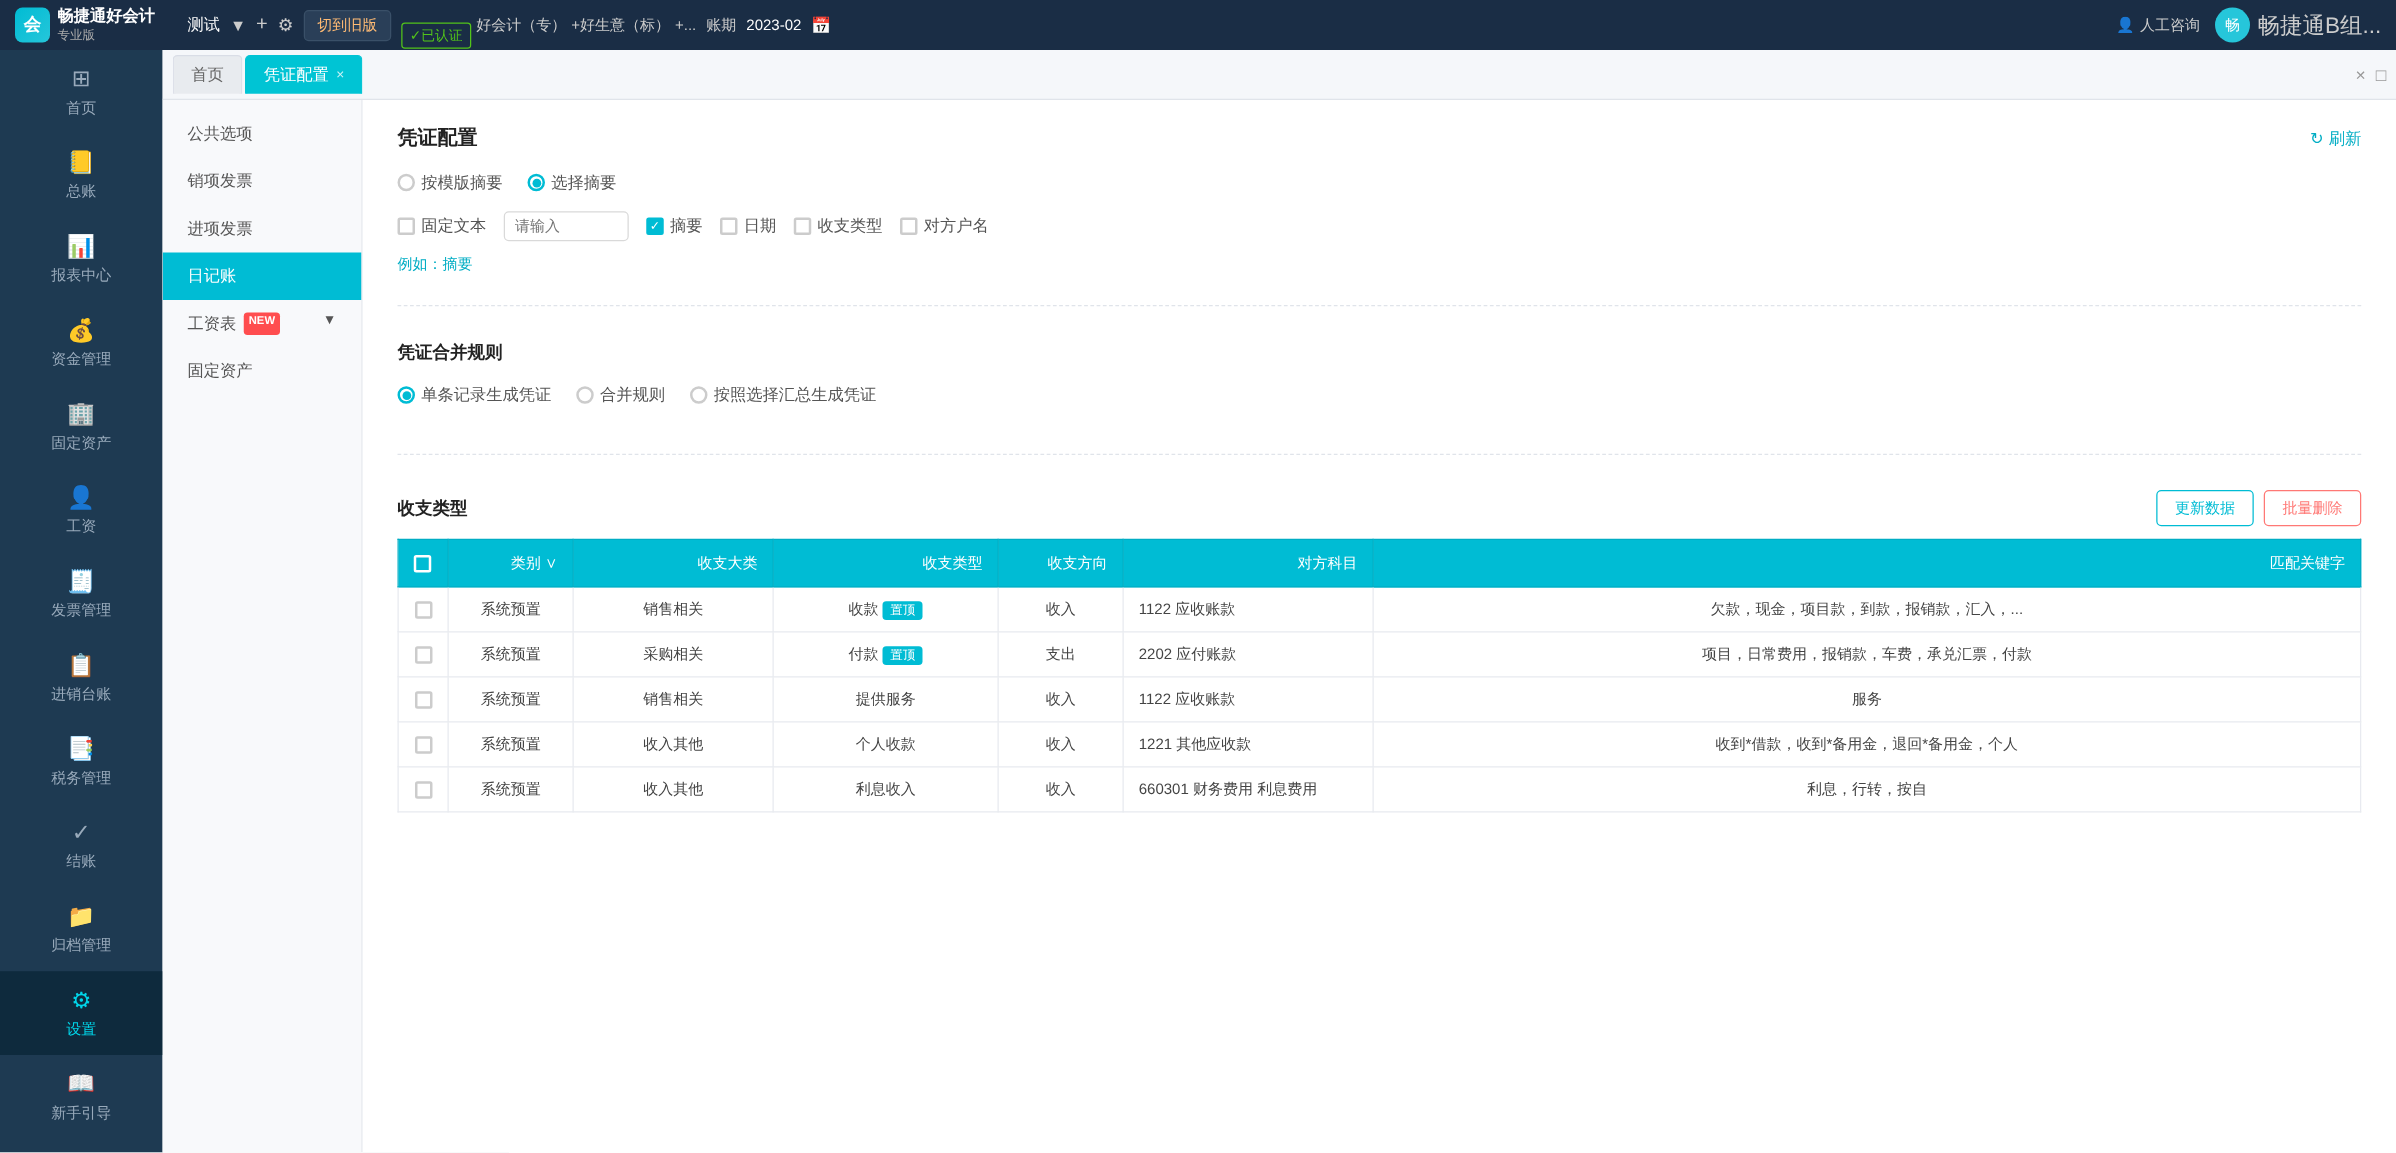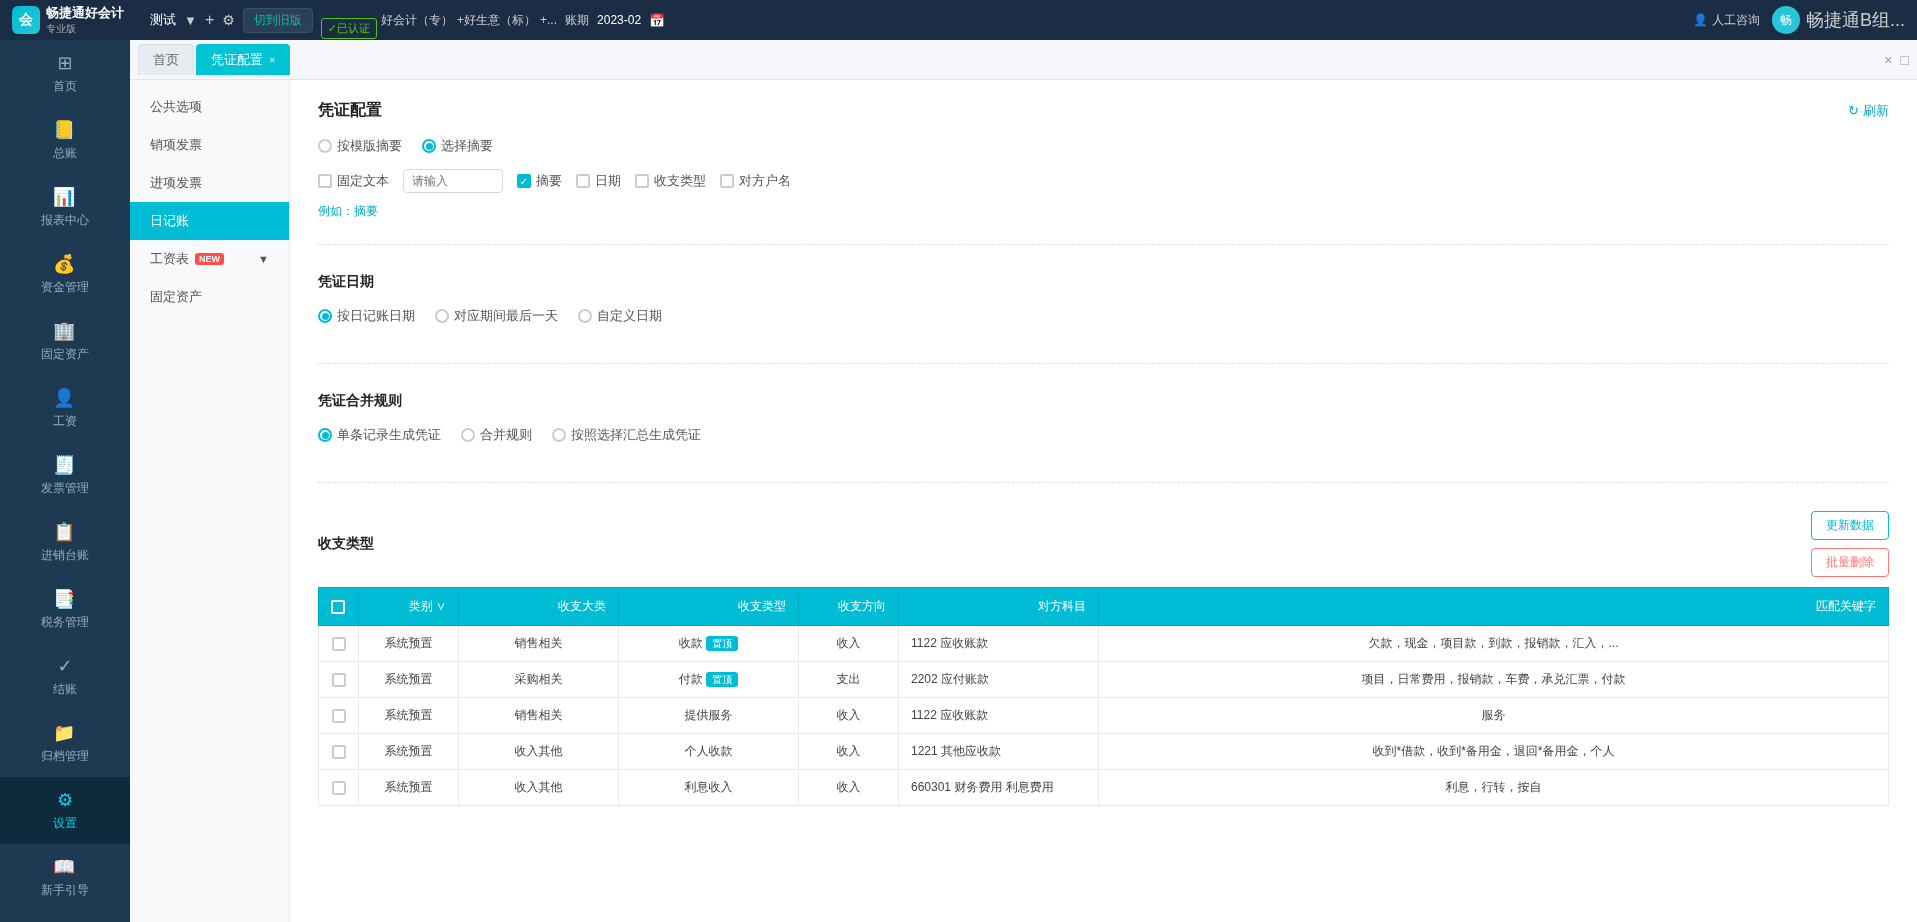--- a/index.html
+++ b/index.html
@@ -7,21 +7,21 @@
 
     
     .topbar { display: flex; align-items: center; height: 40px; background: #1a2d45; color: #fff; padding: 0 12px; gap: 8px; }
     .topbar-logo { display: flex; align-items: center; gap: 6px; width: 130px; }
     .logo-icon { width: 28px; height: 28px; background: linear-gradient(135deg, #00bcd4, #26c6da); border-radius: 6px; display: flex; align-items: center; justify-content: center; font-size: 14px; color: #fff; font-weight: bold; }
     .logo-text { font-size: 12px; line-height: 1.3; }
     .logo-text .main { font-size: 13px; font-weight: bold; color: #fff; }
     .logo-text .sub { font-size: 10px; color: #aaa; }
     .topbar-mid { display: flex; align-items: center; gap: 8px; flex: 1; }
     .period-dropdown { color: #ccc; cursor: pointer; }
-    .topbar-btn { background: #2a3f58; border: 1px solid #3a5068; color: #14b8a6; padding: 3px 10px; border-radius: 4px; cursor: pointer; font-size: 12px; }
+    .topbar-btn { background: #2a3f58; border: 1px solid #3a5068; color: #fdba74; padding: 3px 10px; border-radius: 4px; cursor: pointer; font-size: 12px; }
     .topbar-tags { display: flex; align-items: center; gap: 4px; }
     .tag { font-size: 11px; padding: 2px 6px; border-radius: 3px; margin-top: 16px; }
     .tag-green { color: #52c41a; border: 1px solid #52c41a; }
     .topbar-right { display: flex; align-items: center; gap: 12px; margin-left: auto; }
     .topbar-right .help { color: #ccc; font-size: 12px; cursor: pointer; display: flex; align-items: center; gap: 4px; }
     .topbar-right .user { display: flex; align-items: center; gap: 6px; cursor: pointer; }
     .user-avatar { width: 28px; height: 28px; border-radius: 50%; background: #26c6da; display: flex; align-items: center; justify-content: center; font-size: 12px; color: #fff; }
 
     
     .main-layout { display: flex; height: calc(100vh - 40px); }
@@ -43,21 +43,21 @@
     .tab-close { font-size: 11px; color: #999; cursor: pointer; }
     .tab.active .tab-close { color: rgba(255,255,255,0.8); }
     .tabbar-right { margin-left: auto; display: flex; align-items: center; gap: 8px; }
     .tabbar-icon { color: #999; cursor: pointer; font-size: 14px; }
 
     
     .page-body { display: flex; flex: 1; overflow: hidden; background: #fff; }
 
     
     .left-nav { width: 160px; background: #f8f9fb; border-right: 1px solid #e8eaf0; padding-top: 8px; flex-shrink: 0; }
-    .left-nav-item { padding: 10px 20px; font-size: 13px; color: #555; cursor: pointer; display: flex; align-items: center; gap: 6px; position: relative; }
+    .left-nav-item { padding: 10px 20px; font-size: 13px; color: #555; cursor: pointer; display: flex; gap: 6px; position: relative; }
     .left-nav-item.active { background: #00bcd4; color: #fff; }
     .new-badge { background: #ff4d4f; color: #fff; font-size: 9px; padding: 1px 4px; border-radius: 3px; font-weight: bold; }
     .left-nav-item .chevron { margin-left: auto; font-size: 11px; }
 
     
     .main-content { flex: 1; overflow-y: auto; padding: 20px 28px; }
     .page-title { font-size: 16px; font-weight: bold; color: #222; margin-bottom: 20px; }
 
     
     .section { margin-bottom: 28px; border-bottom: 1px dashed #e0e4ea; padding-bottom: 24px; }
@@ -276,37 +276,20 @@
               <span>收支类型</span>
             </label>
             <label class="check-item">
               <div class="checkbox"></div>
               <span>对方户名</span>
             </label>
           </div>
           <div class="example-text">例如：摘要</div>
         </div>
 
-        <div class="section">
-          <div class="section-title">凭证日期</div>
-          <div class="radio-group">
-            <label class="radio-item">
-              <div class="radio-circle checked"></div>
-              <span>按日记账日期</span>
-            </label>
-            <label class="radio-item">
-              <div class="radio-circle"></div>
-              <span>对应期间最后一天</span>
-            </label>
-            <label class="radio-item">
-              <div class="radio-circle"></div>
-              <span>自定义日期</span>
-            </label>
-          </div>
-        </div>
 
         <div class="section">
           <div class="section-title">凭证合并规则</div>
           <div class="radio-group">
             <label class="radio-item">
               <div class="radio-circle checked"></div>
               <span>单条记录生成凭证</span>
             </label>
             <label class="radio-item">
               <div class="radio-circle"></div>
@@ -315,21 +298,21 @@
             <label class="radio-item">
               <div class="radio-circle"></div>
               <span>按照选择汇总生成凭证</span>
             </label>
           </div>
         </div>
 
         <div class="section" style="border-bottom:none;">
           <div style="display:flex; align-items:center; justify-content:space-between; margin-bottom:10px;">
             <div class="section-title" style="margin-bottom:0;">收支类型</div>
-            <div style="display:flex; gap:8px;flex-direction:column;">
+            <div style="display:flex; gap:8px;">
               <button class="action-btn btn-outline">更新数据</button>
               <button class="action-btn btn-outline-red">批量删除</button>
             </div>
           </div>
           <table class="data-table">
             <thead>
               <tr>
                 <th class="th-check">
                   <div class="select-all-check"></div>
                 </th>

